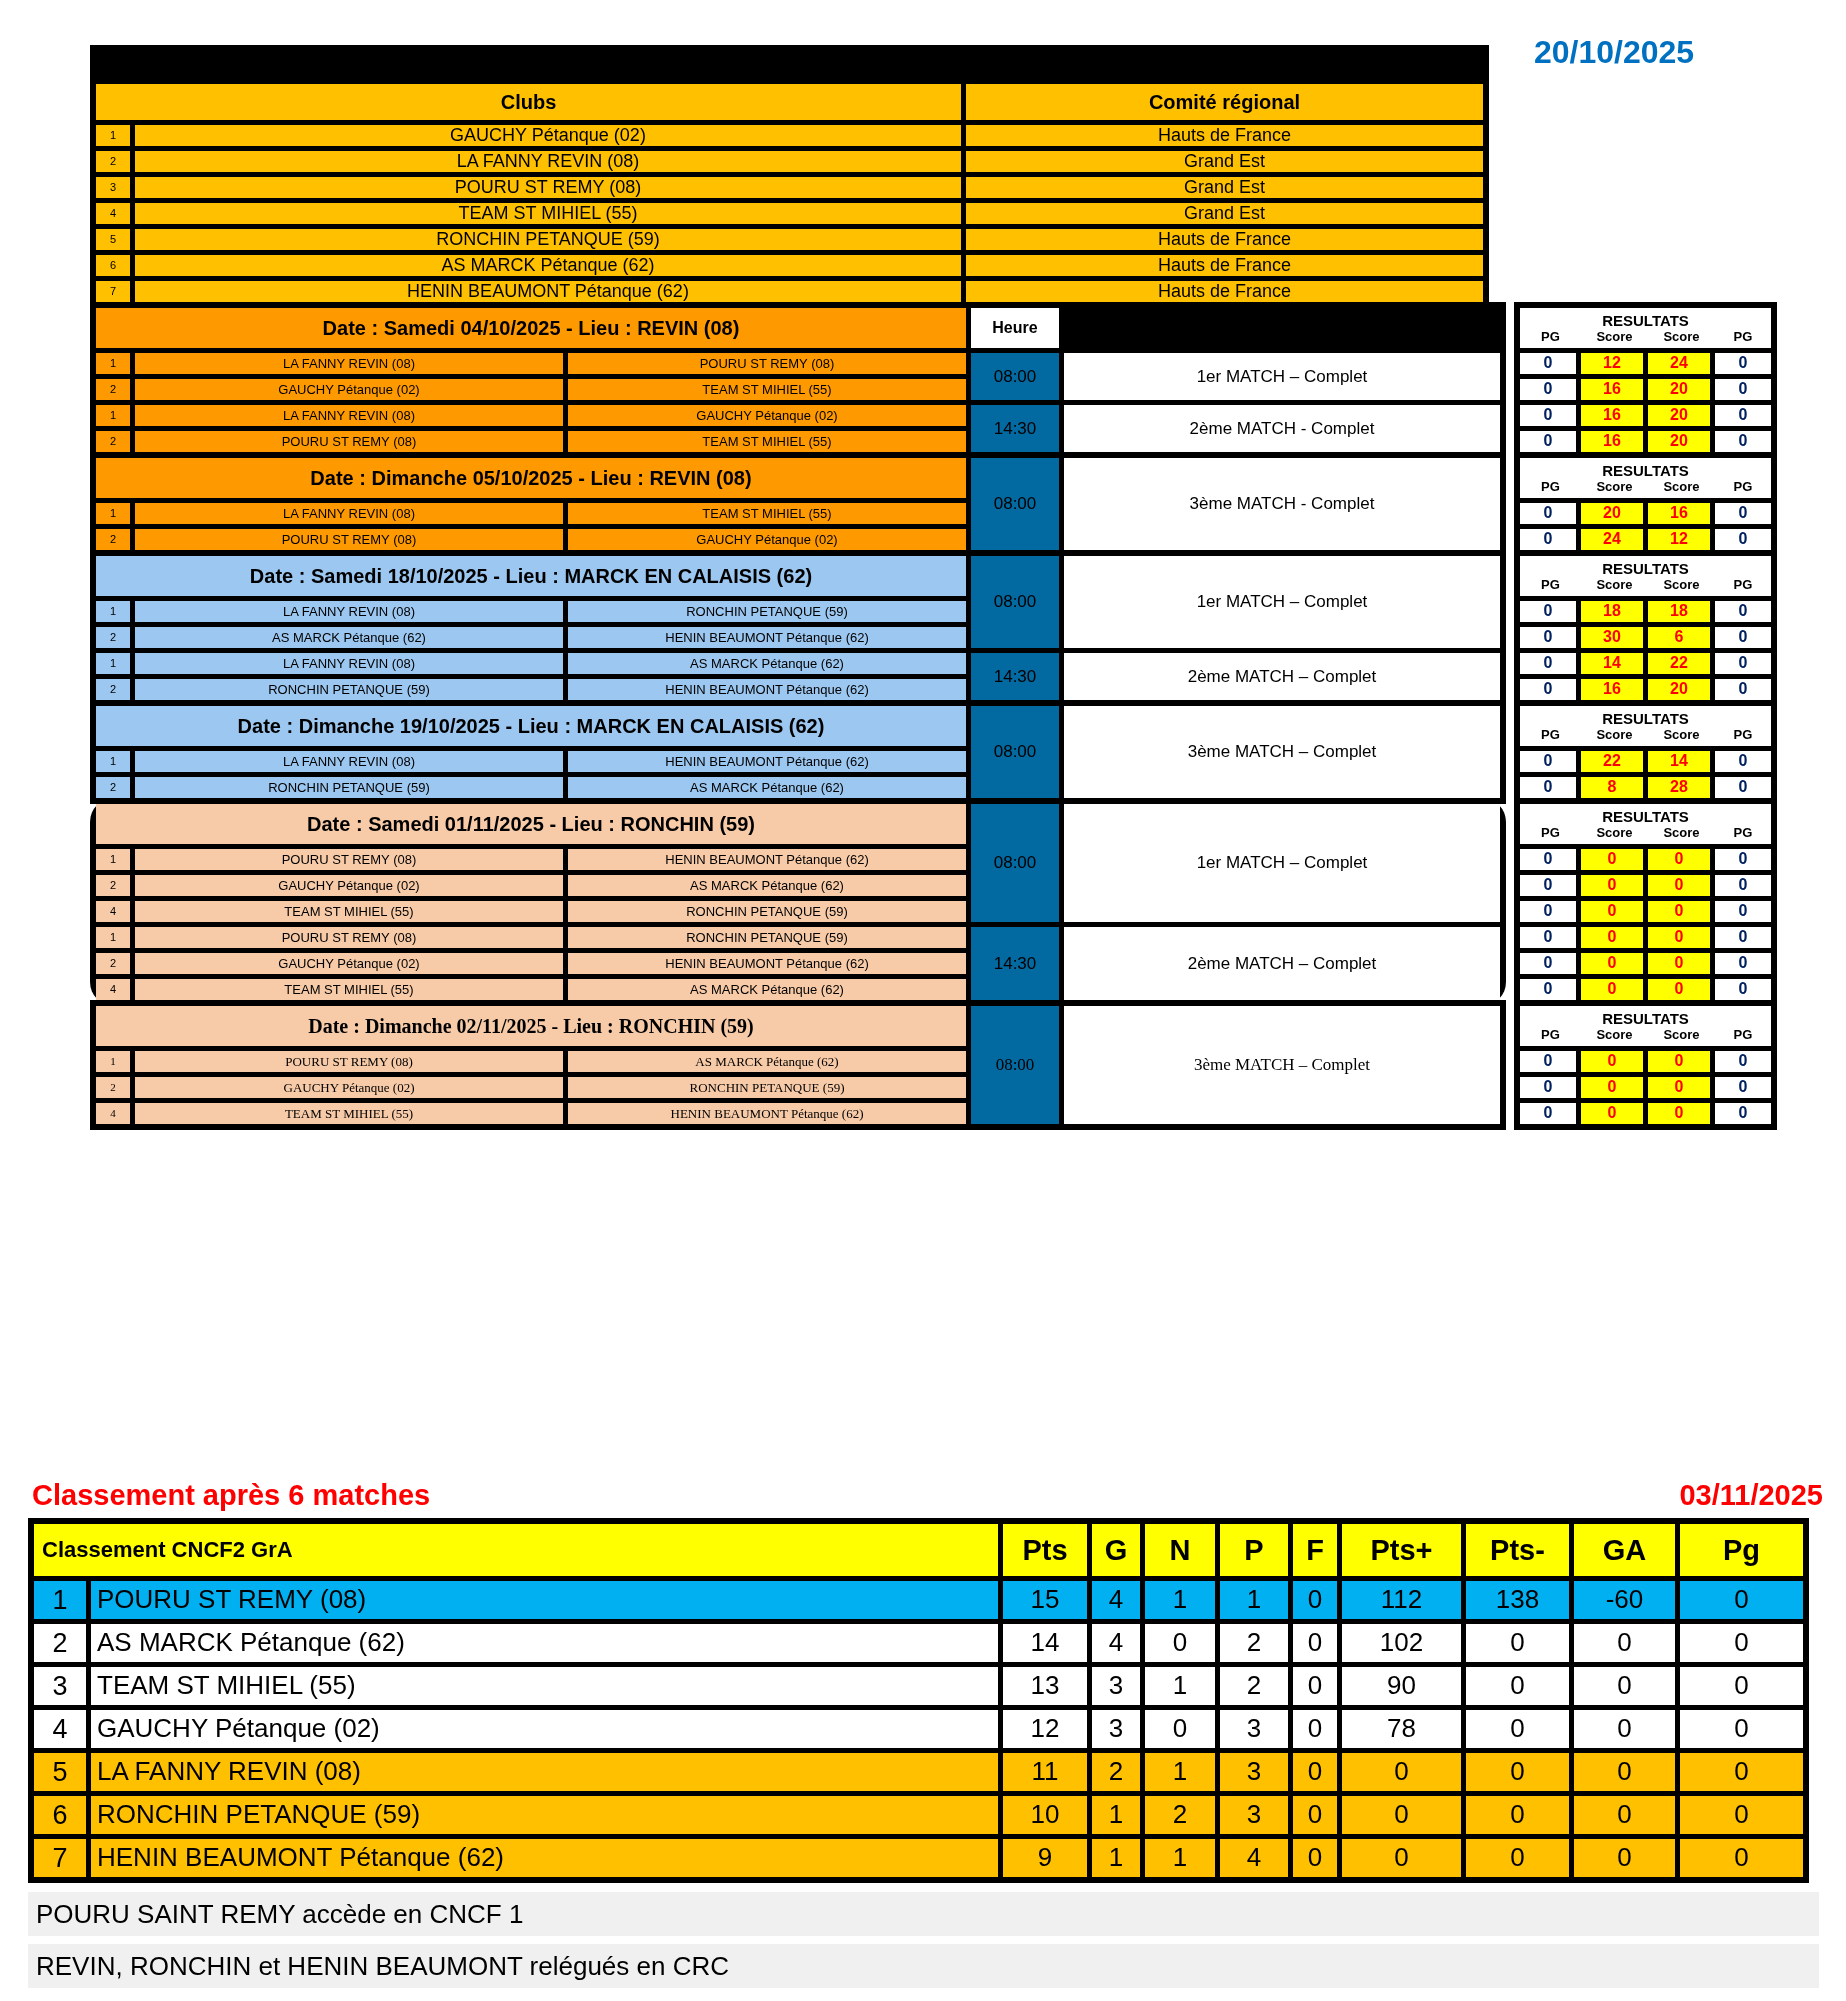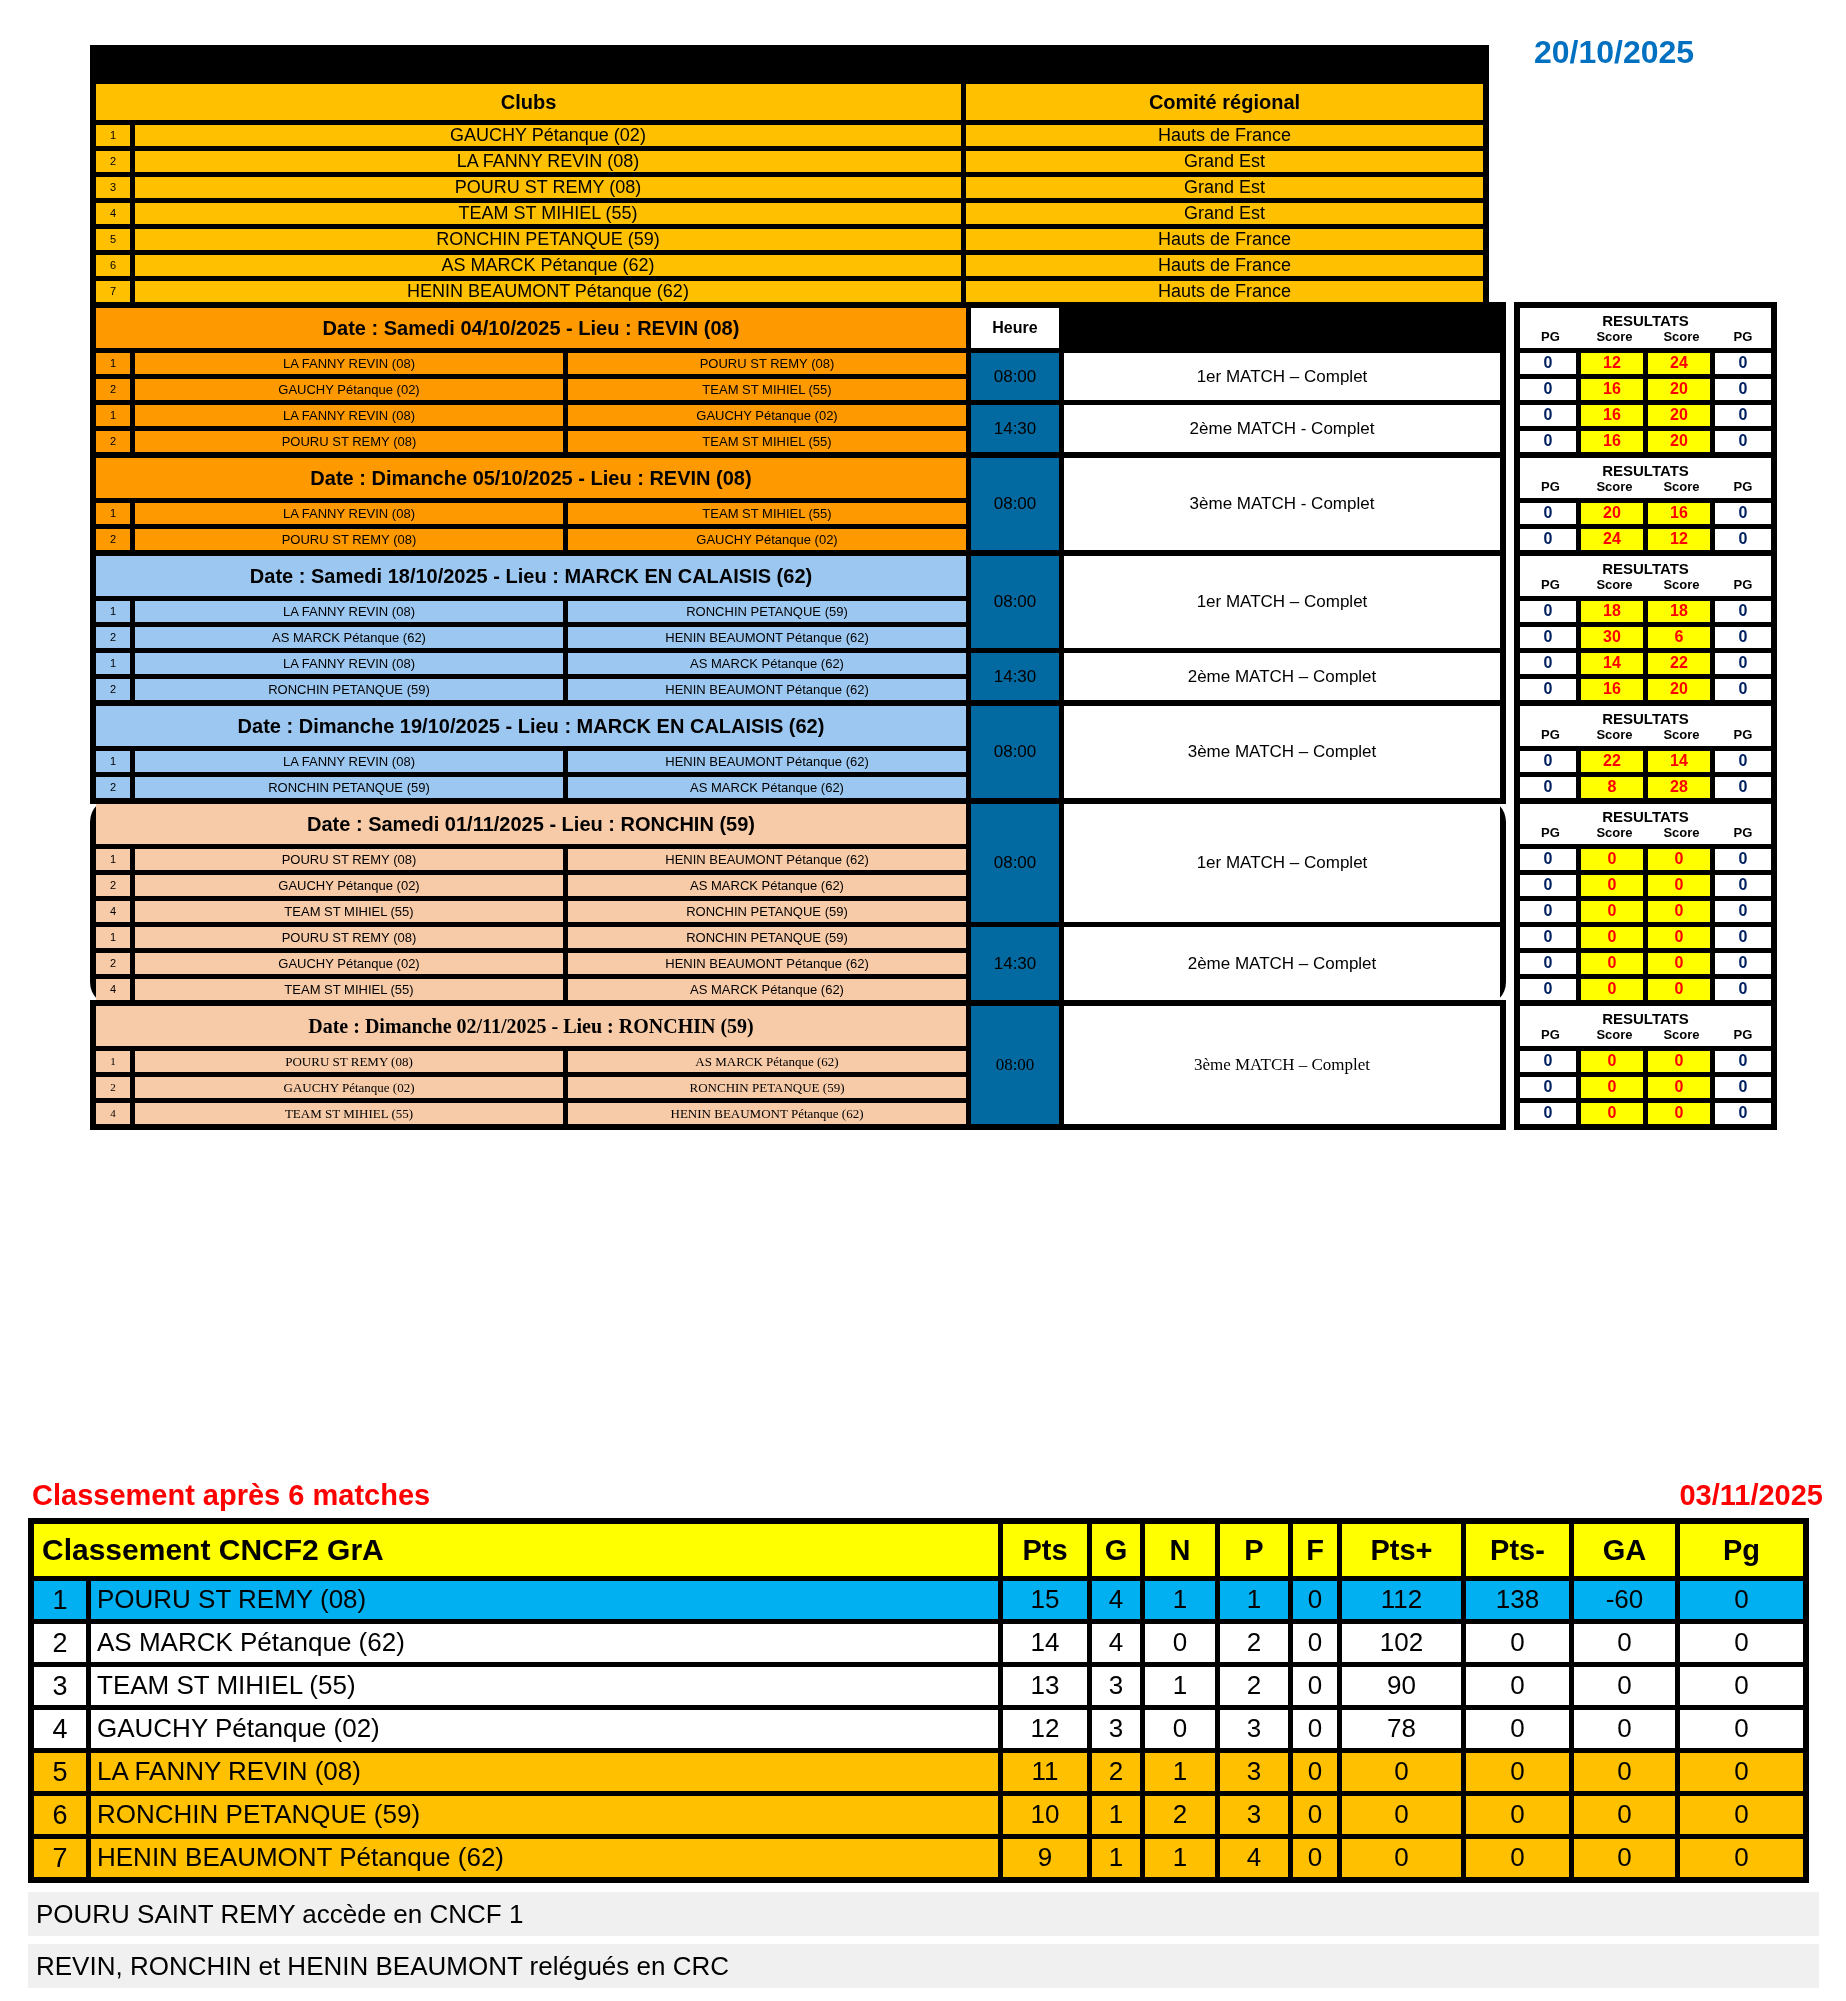--- a/index.html
+++ b/index.html
@@ -49,21 +49,21 @@
   .sc{background:#FFFF00;color:#FF0000;font-weight:bold;font-size:16px;}
 
   
   .class-line{position:absolute;left:32px;top:1479px;width:1791px;display:flex;
               justify-content:space-between;font-size:29px;font-weight:bold;color:#FF0000;}
   .class-table{position:absolute;left:28px;top:1518px;display:grid;
                grid-template-columns:52px 907px 84px 48px 70px 68px 44px 119px 103px 101px 123px;
                grid-template-rows:52px repeat(7,38px);
                gap:5px;background:#000;padding:6px;}
   .cl-title{grid-column:1/3;background:#FFFF00;justify-content:flex-start;
-            padding-left:8px;font-weight:bold;font-size:30px;}
+            padding-left:8px;font-weight:bold;font-size:22px;}
   .cl-h{background:#FFFF00;font-weight:bold;font-size:29px;}
   .cl-rank{font-size:27px;}
   .cl-name{justify-content:flex-start;padding-left:6px;font-size:26px;}
   .cl-val{font-size:26px;}
   .r-cyan{background:#00B0F0;}
   .r-white{background:#FFFFFF;}
   .r-gold{background:#FFC000;}
 
   
   .note{position:absolute;left:28px;width:1791px;height:44px;background:#F0F0F0;

